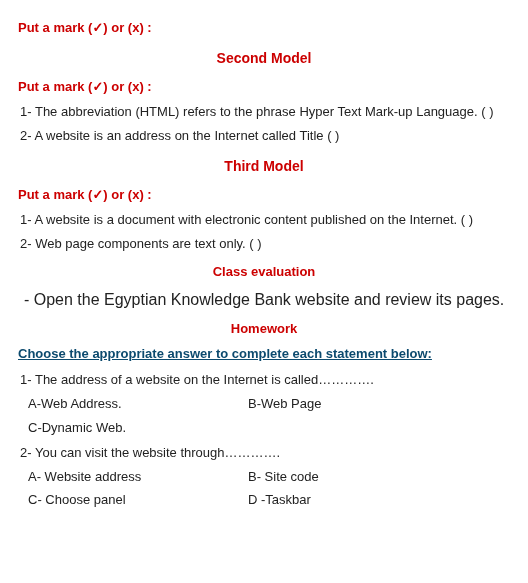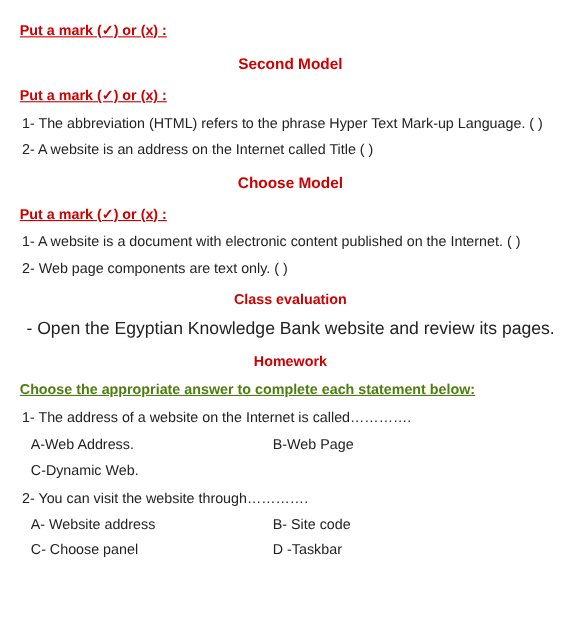--- a/index.html
+++ b/index.html
@@ -9,21 +9,20 @@
       background: #fff;
       color: #222;
       width: 528px;
       min-height: 583px;
       padding: 10px 18px 16px 18px;
       line-height: 1.6;
     }
     .section-title {
       color: #c00;
       font-weight: bold;
-      text-decoration: underline;
       margin-bottom: 4px;
       margin-top: 8px;
     }
     .model-title {
       color: #c00;
       font-weight: bold;
       text-align: center;
       margin: 8px 0 4px 0;
       font-size: 14px;
     }
@@ -35,21 +34,21 @@
       font-size: 13px;
     }
     .homework-title {
       color: #c00;
       font-weight: bold;
       text-align: center;
       margin: 6px 0 4px 0;
       font-size: 13px;
     }
     .choose-title {
-      color: #4d7c0f;
+      color: #0c4a6e;
       font-weight: bold;
       text-decoration: underline;
       margin: 4px 0 6px 0;
       font-size: 13px;
     }
     .question {
       margin: 3px 0 2px 0;
       padding-left: 2px;
     }
     .options-row {
@@ -74,21 +73,21 @@
 </div>
 
 <div>
   <div class="model-title">Second Model</div>
   <div class="section-title">Put a mark (✓) or (x) :</div>
   <div class="question">1- The abbreviation (HTML) refers to the phrase Hyper Text Mark-up Language. (        )</div>
   <div class="question">2- A website is an address on the Internet called Title (        )</div>
 </div>
 
 <div>
-  <div class="model-title">Choose Model</div>
+  <div class="model-title">Third Model</div>
   <div class="section-title">Put a mark (✓) or (x) :</div>
   <div class="question">1- A website is a document with electronic content published on the Internet. (        )</div>
   <div class="question">2- Web page components are text only. (        )</div>
 </div>
 
 <div>
   <div class="class-eval-title">Class evaluation</div>
   <div class="class-eval-note">- Open the Egyptian Knowledge Bank website and review its pages.</div>
 </div>
 

